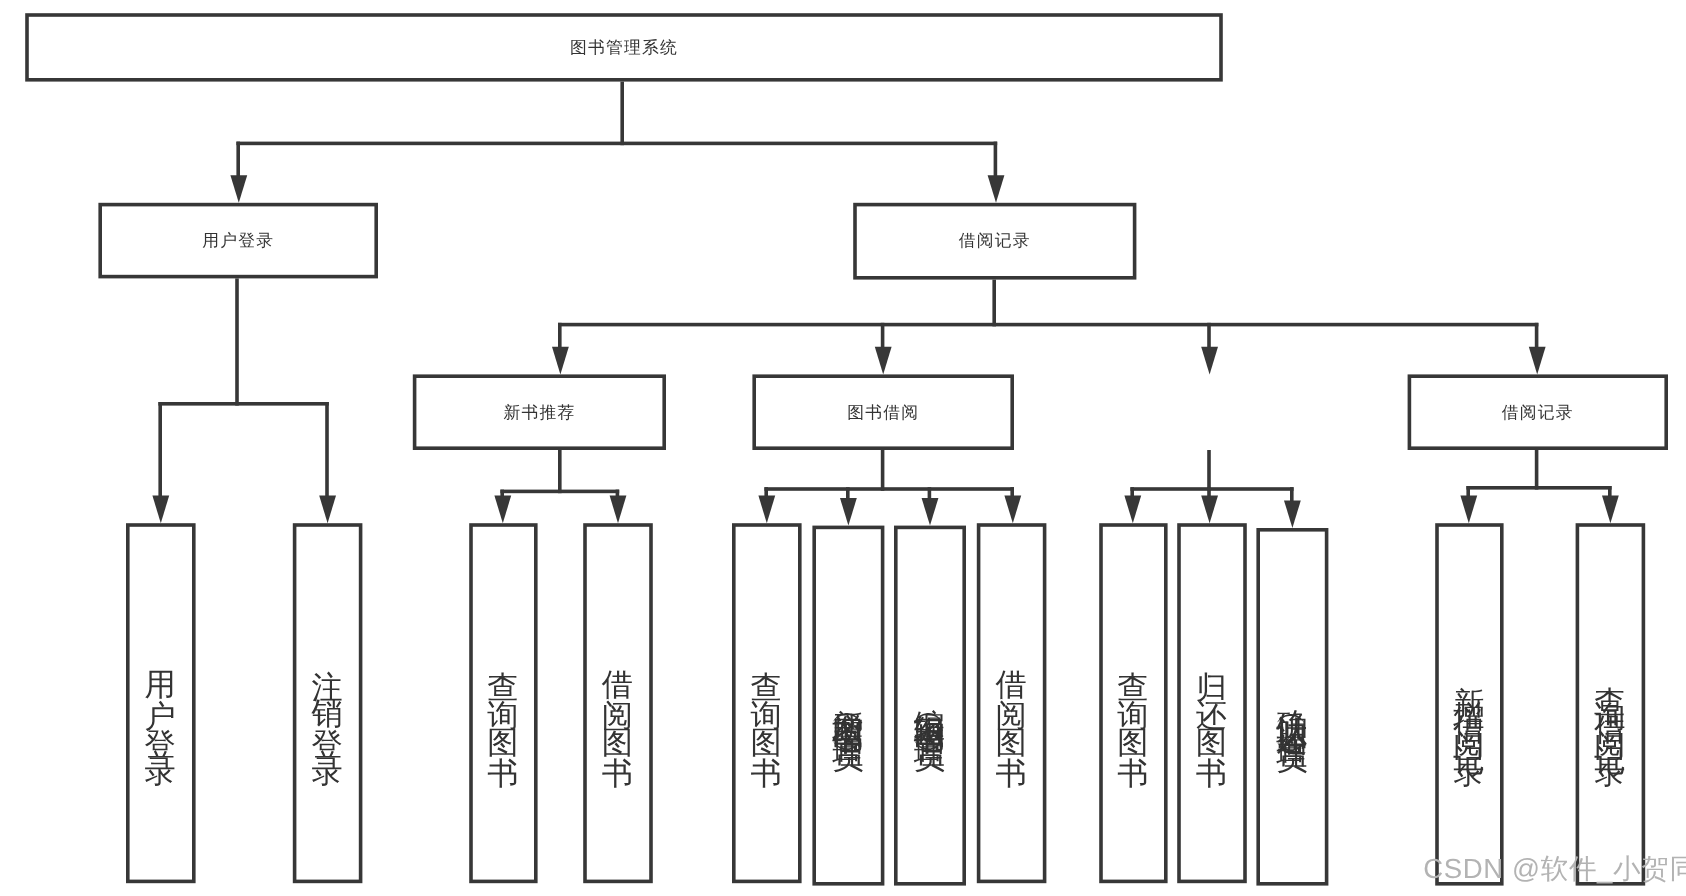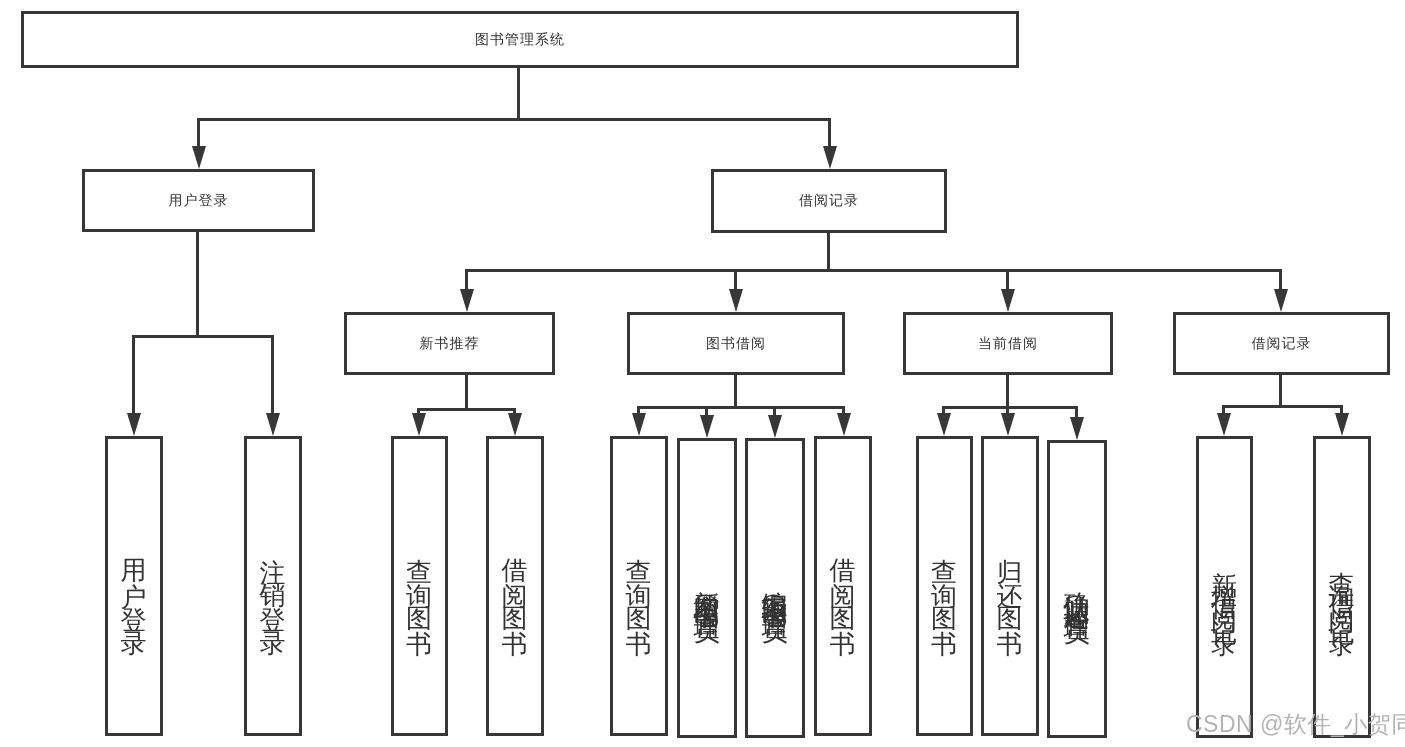--- a/index.html
+++ b/index.html
@@ -69,23 +69,20 @@
       <span>用户登录</span>
     </div>
     <div class="node h" style="left: 711px; top: 169px; width: 236px; height: 64px;">
       <span>借阅记录</span>
     </div>
     <div class="node h" style="left: 344px; top: 312px; width: 211px; height: 63px;">
       <span>新书推荐</span>
     </div>
     <div class="node h" style="left: 627px; top: 312px; width: 218px; height: 63px;">
       <span>图书借阅</span>
-    </div>
-    <div class="node h" style="left: 903px; top: 312px; width: 210px; height: 63px;">
-      <span>当前借阅</span>
     </div>
     <div class="node h" style="left: 1173px; top: 312px; width: 217px; height: 63px; align-items: center;">
       <span>借阅记录</span>
     </div>
     <div class="node v" style="left: 105px; top: 436px; width: 58px; height: 300px;">
       <span style="letter-spacing: 24px;">用户登录</span>
     </div>
     <div class="node v" style="left: 244px; top: 436px; width: 58px; height: 300px;">
       <span style="letter-spacing: 24px;">注销登录</span>
     </div>

